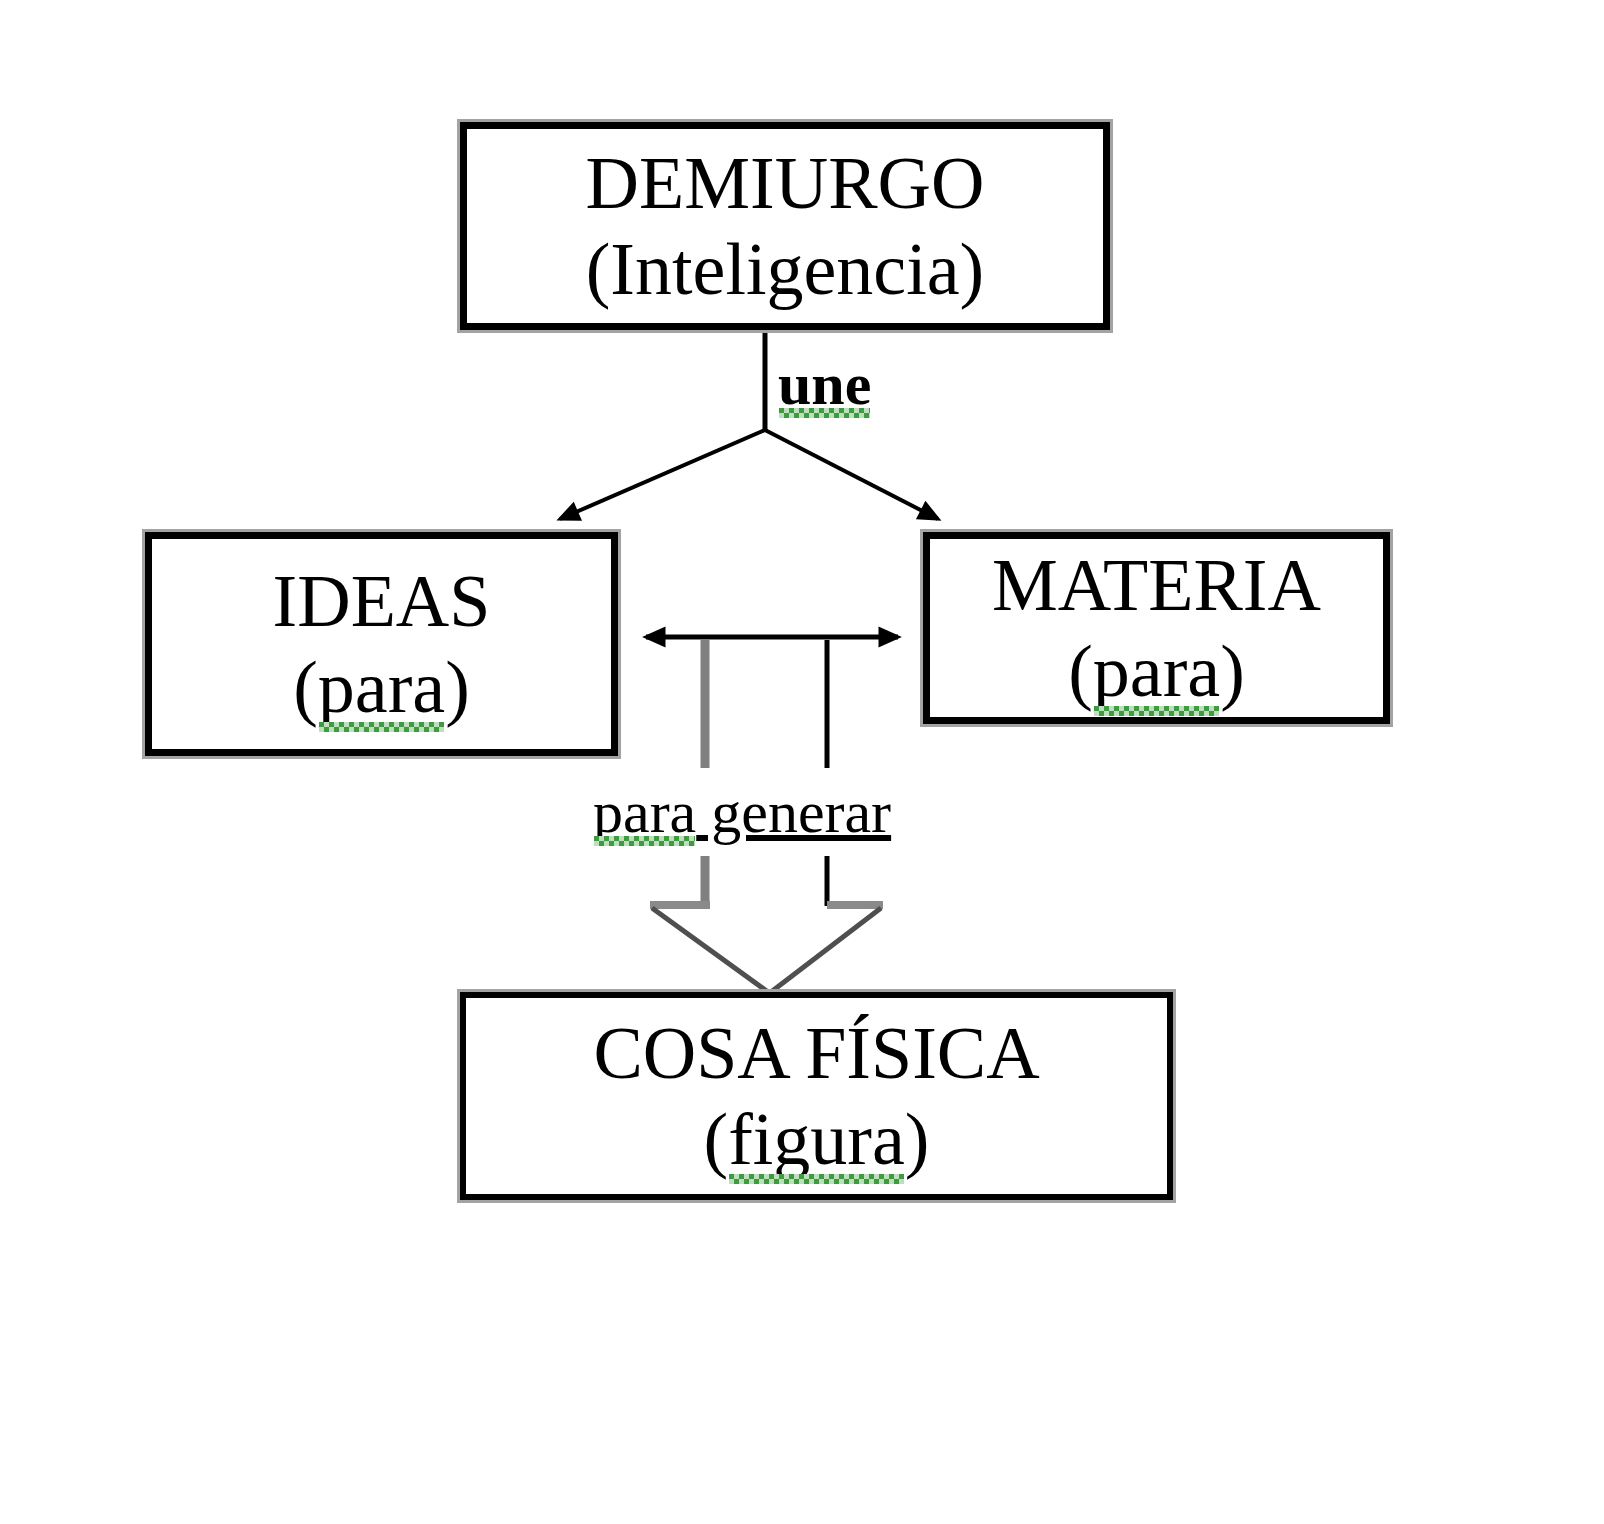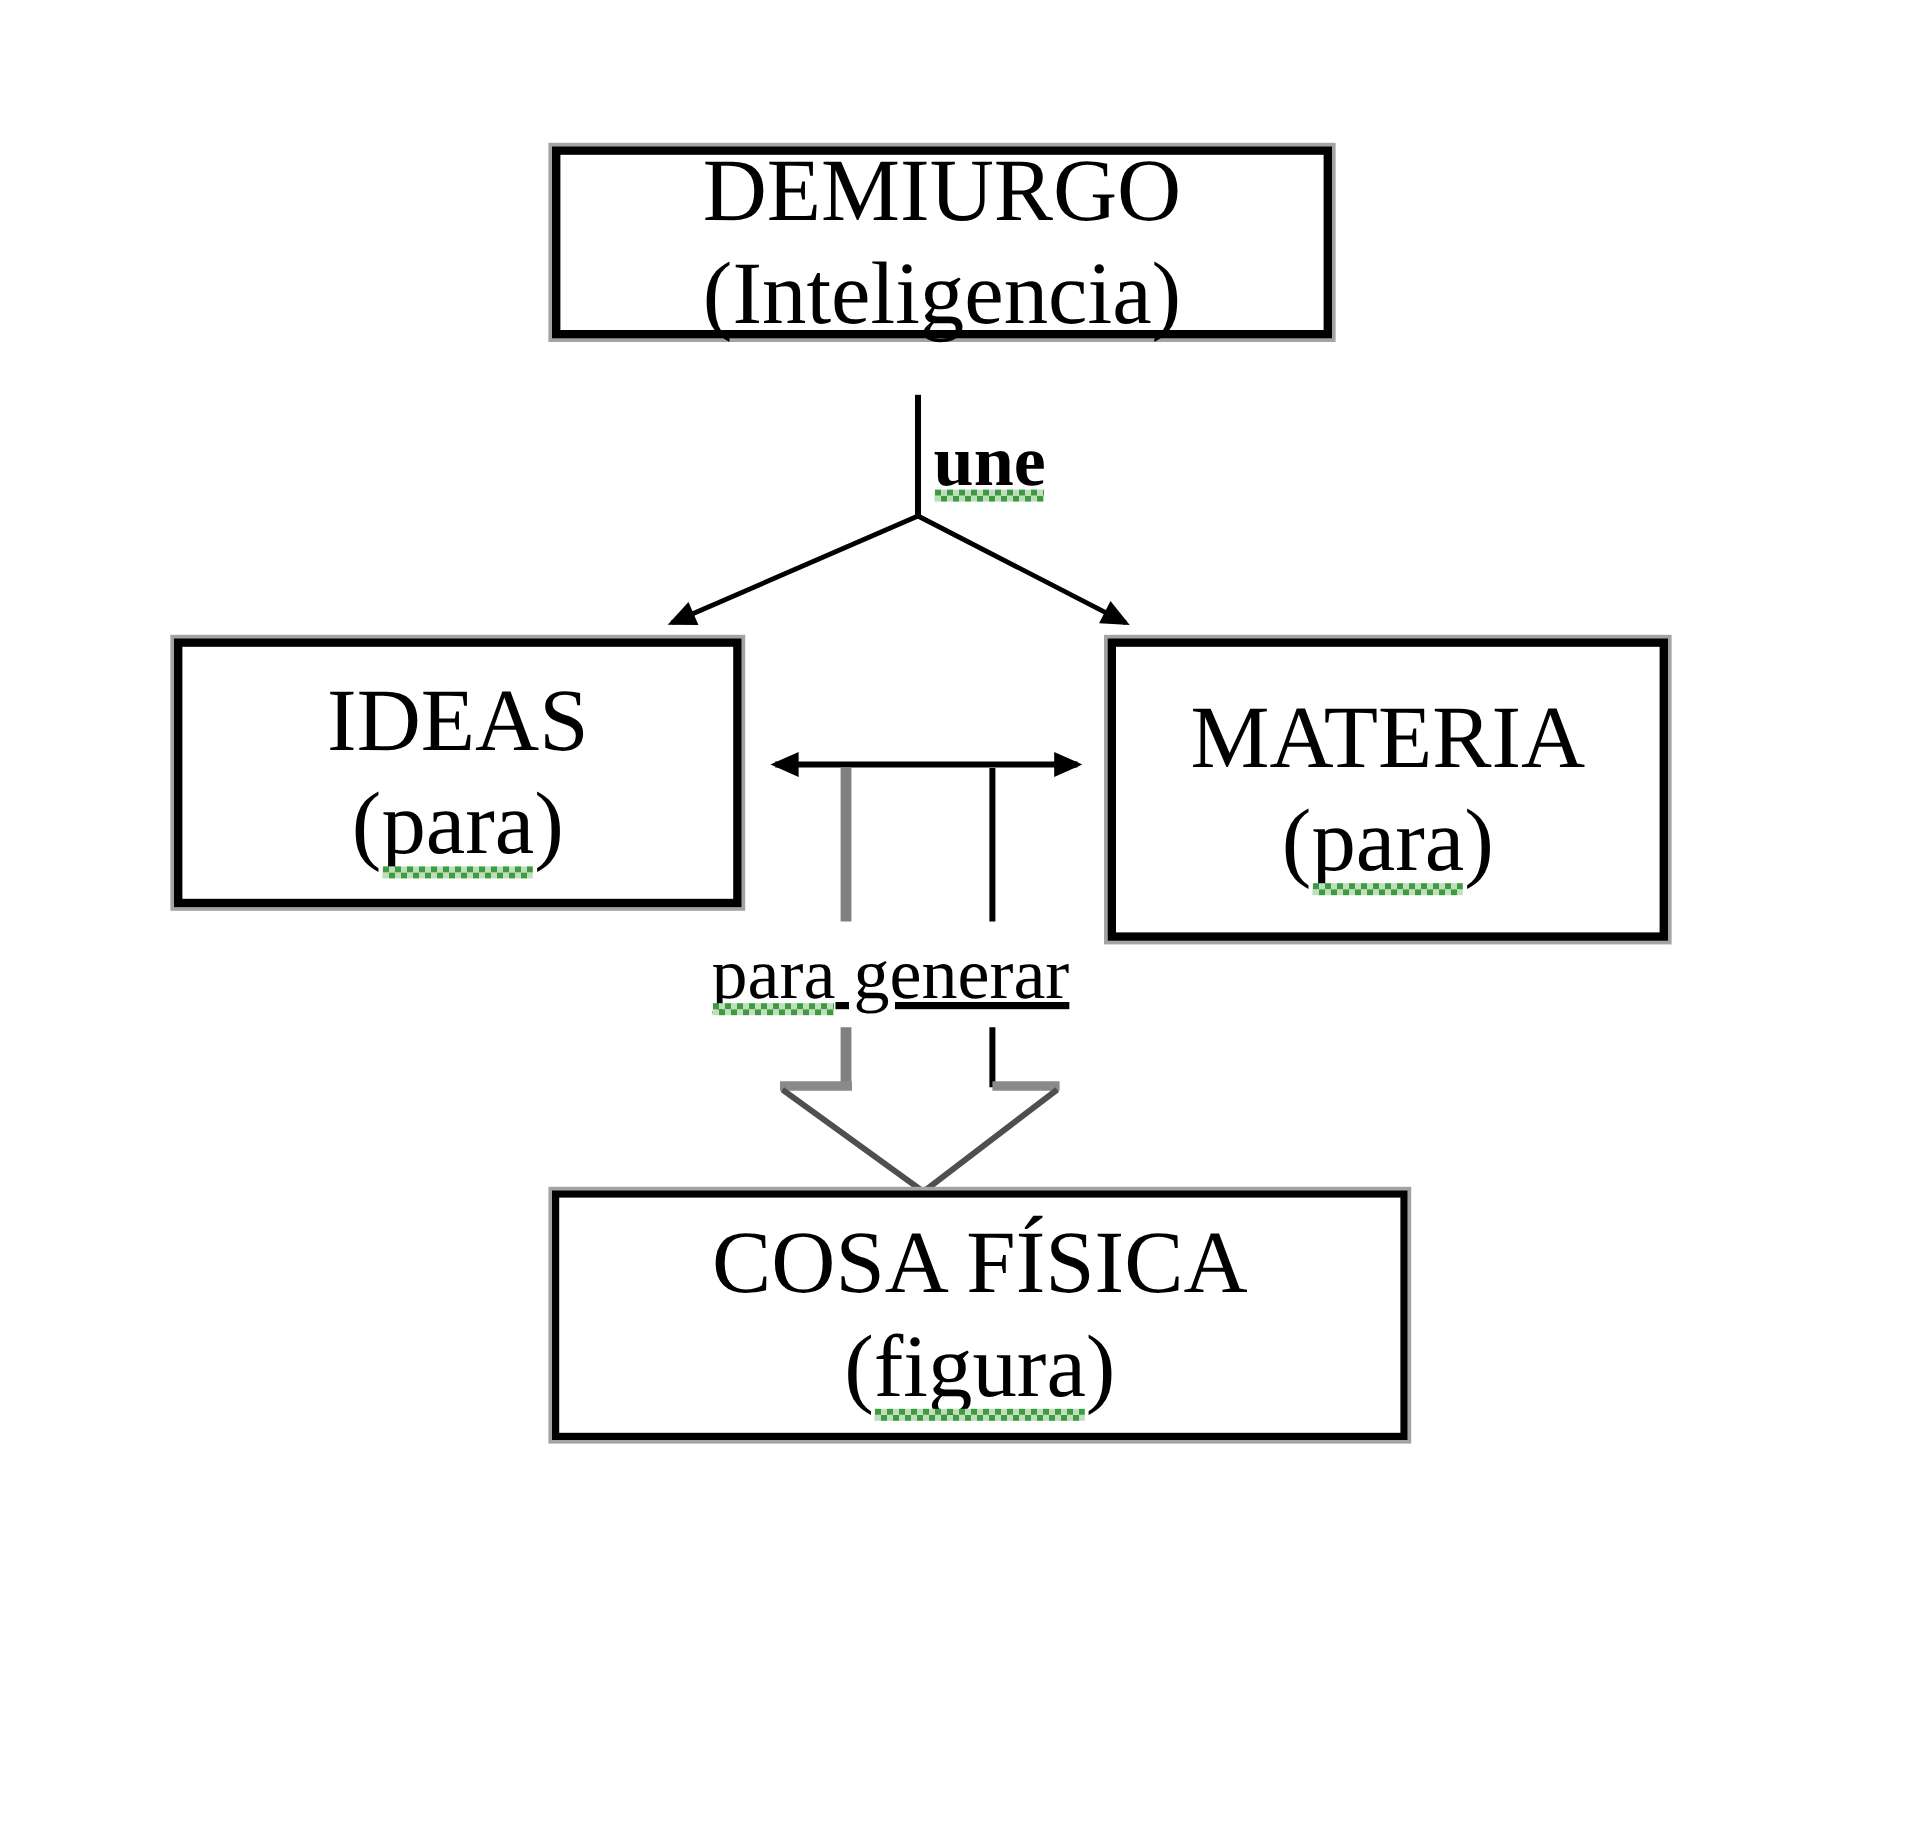--- a/index.html
+++ b/index.html
@@ -20,23 +20,23 @@
   .ln-funnel{stroke:var(--funnel_gray,#8a8a8a);fill:none;}
   .ln-funnel-dark{stroke:var(--funnel_dark,#4f4f4f);fill:none;}
   .ah{fill:var(--line_black,#000);}
   .box{
     position:absolute;box-sizing:border-box;background:var(--background,#fff);
     border:7px solid var(--box_border,#000);
     box-shadow:0 0 0 3px var(--box_shadow_gray,#a3a3a3);
     display:flex;flex-direction:column;justify-content:center;align-items:center;
     text-align:center;font-size:74px;line-height:86px;white-space:nowrap;
   }
-  .box-demiurgo{left:460px;top:122px;width:650px;height:160px;}
+  .box-demiurgo{left:460px;top:122px;width:650px;height:208px;}
   .box-ideas{left:145px;top:532px;width:473px;height:224px;}
-  .box-materia{left:923px;top:532px;width:467px;height:252px;}
+  .box-materia{left:923px;top:532px;width:467px;height:192px;}
   .box-cosa{left:460px;top:992px;width:713px;height:208px;border-width:6px;}
   .edge-label{
     position:absolute;font-size:60px;line-height:64px;white-space:nowrap;
   }
   .label-une{left:778px;top:352px;font-weight:bold;}
   .label-para{left:593px;top:780px;text-decoration:underline;}
   .squig{position:relative;display:inline-block;}
   .squig::after{
     content:"";position:absolute;left:1px;right:1px;bottom:-2px;height:10px;
     background-image:

